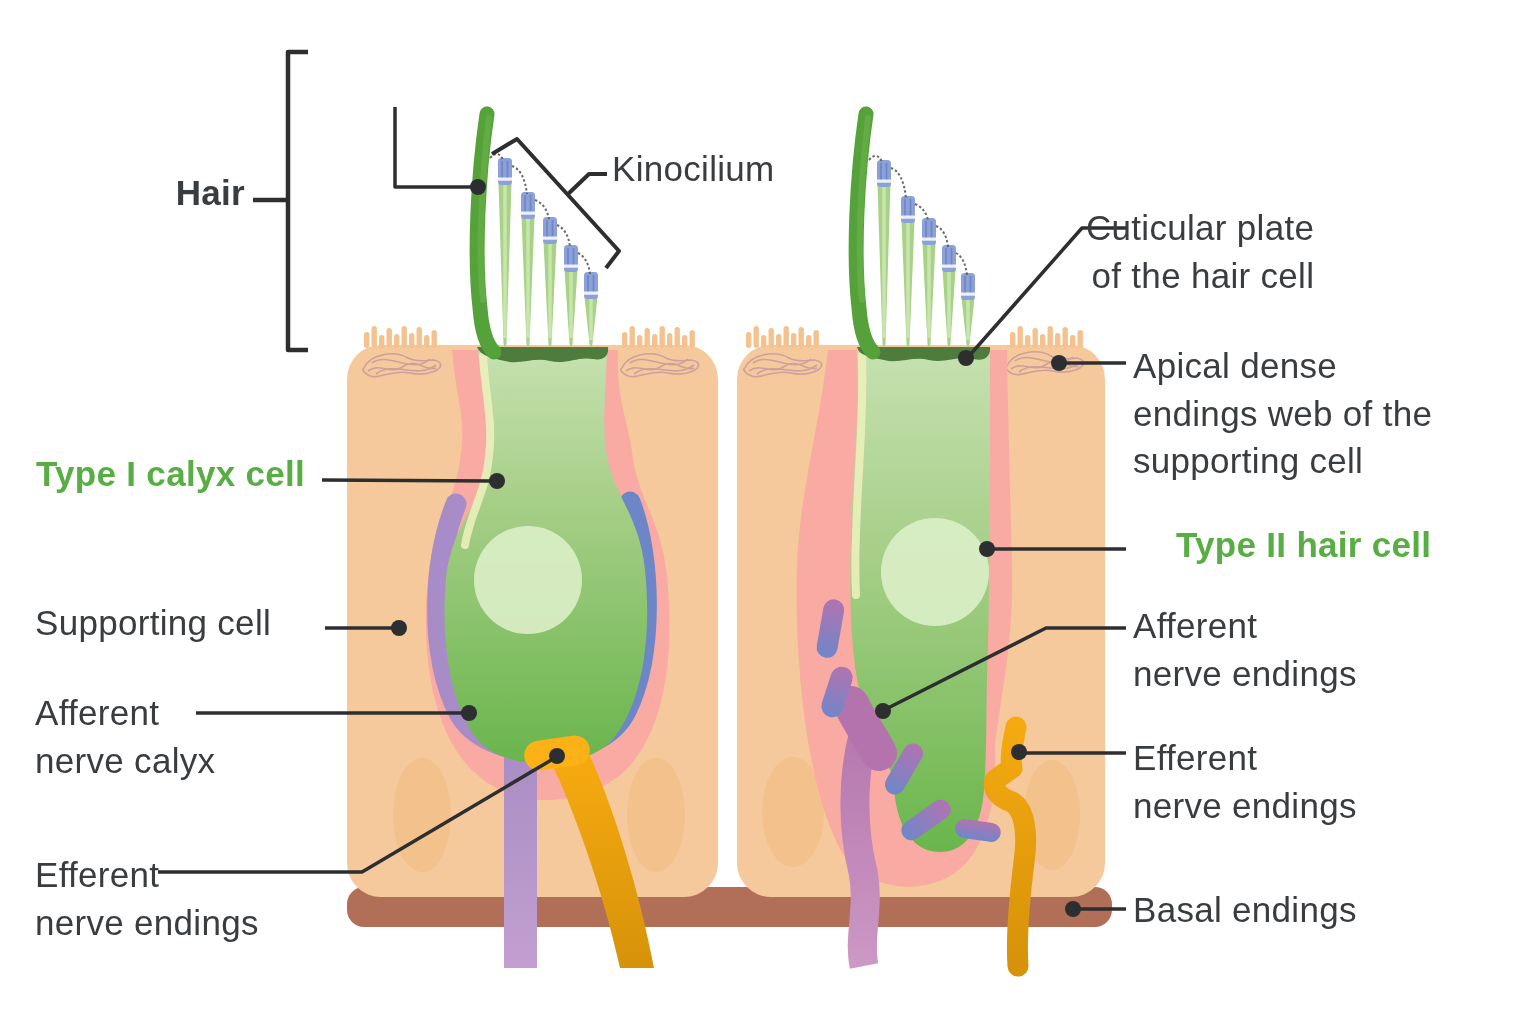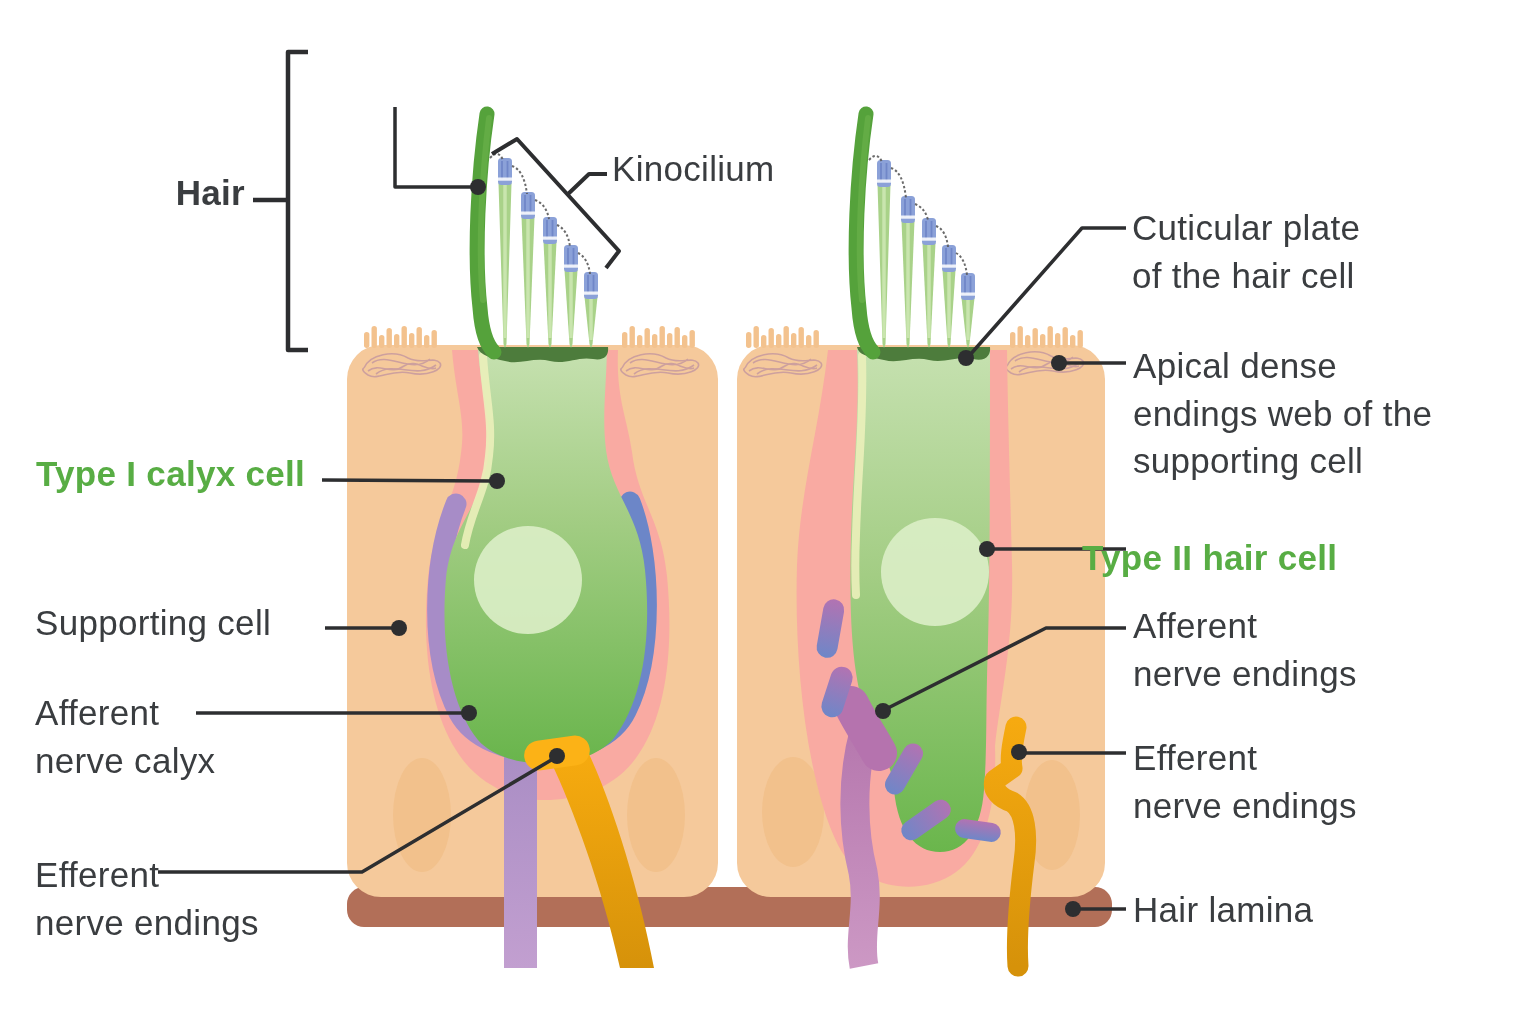--- a/index.html
+++ b/index.html
@@ -291,24 +291,24 @@
 </svg>
 
   <div class="lbl b right-align" style="left:150px;top:169px;width:95px;">Hair</div>
   <div class="lbl" style="left:612px;top:145px;">Kinocilium</div>
   <div class="lbl green" style="left:36px;top:450px;">Type I calyx cell</div>
   <div class="lbl" style="left:35px;top:599px;">Supporting cell</div>
   <div class="lbl" style="left:35px;top:689px;">Afferent
 nerve calyx</div>
   <div class="lbl" style="left:35px;top:851px;">Efferent
 nerve endings</div>
-  <div class="lbl" style="left:1132px;top:204px;">Cuticular plate
+  <div class="lbl" style="left:1086px;top:204px;text-align:right;">Cuticular plate
 of the hair cell</div>
   <div class="lbl" style="left:1133px;top:342px;">Apical dense
 endings web of the
 supporting cell</div>
-  <div class="lbl green" style="left:1082px;top:521px;margin-top:13px;">Type II hair cell</div>
+  <div class="lbl green" style="left:1176px;top:521px;">Type II hair cell</div>
   <div class="lbl" style="left:1133px;top:602px;">Afferent
 nerve endings</div>
   <div class="lbl" style="left:1133px;top:734px;">Efferent
 nerve endings</div>
-  <div class="lbl" style="left:1133px;top:886px;">Hair lamina</div>
+  <div class="lbl" style="left:1133px;top:886px;">Basal endings</div>
 </div>
 
 </body></html>

